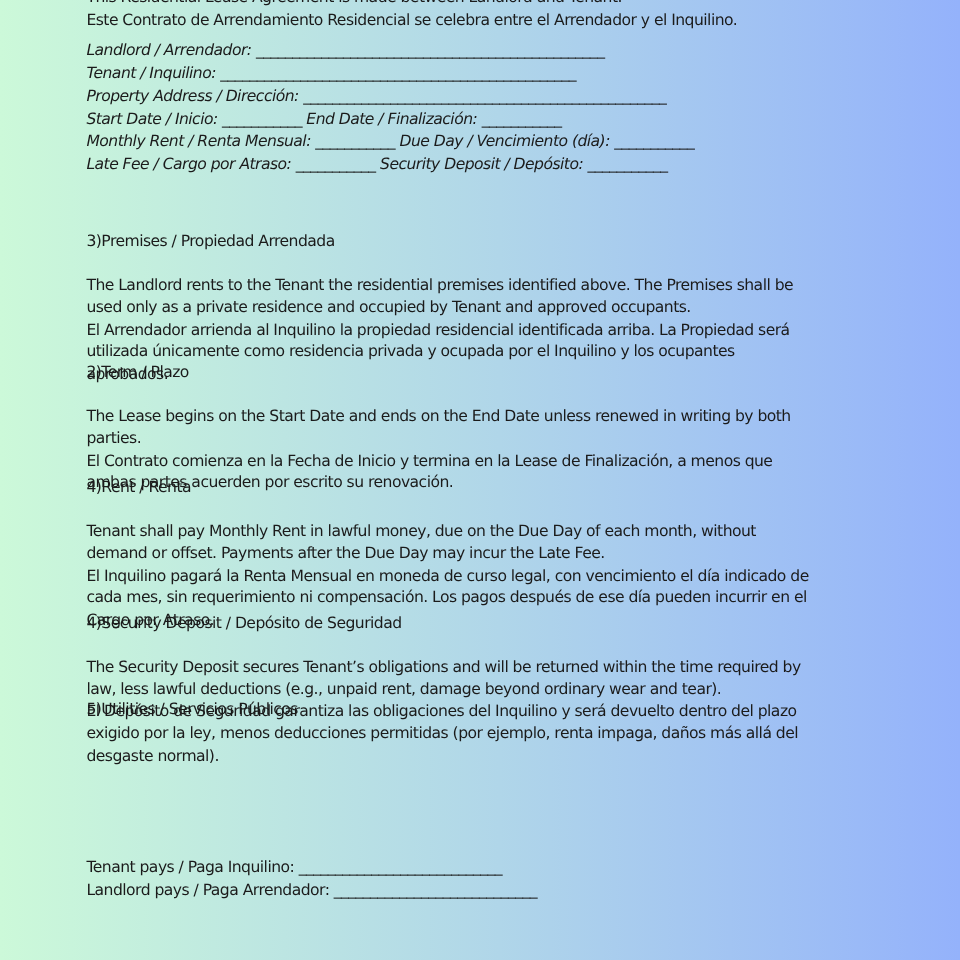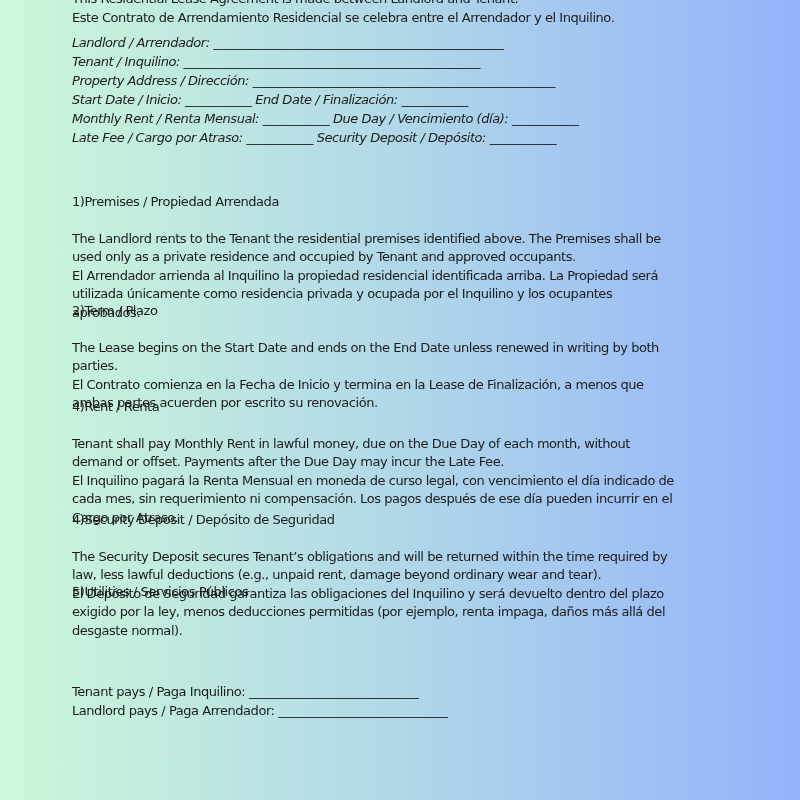--- a/index.html
+++ b/index.html
@@ -22,39 +22,39 @@
     white-space: pre-line;
   }
   .section-heading { white-space: normal; }
   .b-intro  { top: -10px; }
   .b-form   { top: 33px; line-height: 19px; font-style: italic; }
   .b-s1     { top: 174px; }
   .b-s2     { top: 283px; }
   .b-s3     { top: 379px; }
   .b-s4     { top: 492px; }
   .b-s5     { top: 564px; }
-  .b-footer { top: 683px; }
+  .b-footer { top: 715px; }
 </style>
 </head>
 <body>
 
 <div class="page">
 
   <div class="block b-intro">This Residential Lease Agreement is made between Landlord and Tenant.
 Este Contrato de Arrendamiento Residencial se celebra entre el Arrendador y el Inquilino.</div>
 
   <div class="block b-form">Landlord / Arrendador: ________________________________________________
 Tenant / Inquilino: _________________________________________________
 Property Address / Dirección: __________________________________________________
 Start Date / Inicio: ___________ End Date / Finalización: ___________
 Monthly Rent / Renta Mensual: ___________ Due Day / Vencimiento (día): ___________
 Late Fee / Cargo por Atraso: ___________ Security Deposit / Depósito: ___________</div>
 
   <div class="block b-s1">
-    <div class="section-heading">1)Premises / Propiedad Arrendada</div>
+    <div class="section-heading">3)Premises / Propiedad Arrendada</div>
     <div>The Landlord rents to the Tenant the residential premises identified above. The Premises shall be
 used only as a private residence and occupied by Tenant and approved occupants.
 El Arrendador arrienda al Inquilino la propiedad residencial identificada arriba. La Propiedad será
 utilizada únicamente como residencia privada y ocupada por el Inquilino y los ocupantes
 aprobados.</div>
   </div>
 
   <div class="block b-s2">
     <div class="section-heading">2)Term / Plazo</div>
     <div>The Lease begins on the Start Date and ends on the End Date unless renewed in writing by both

